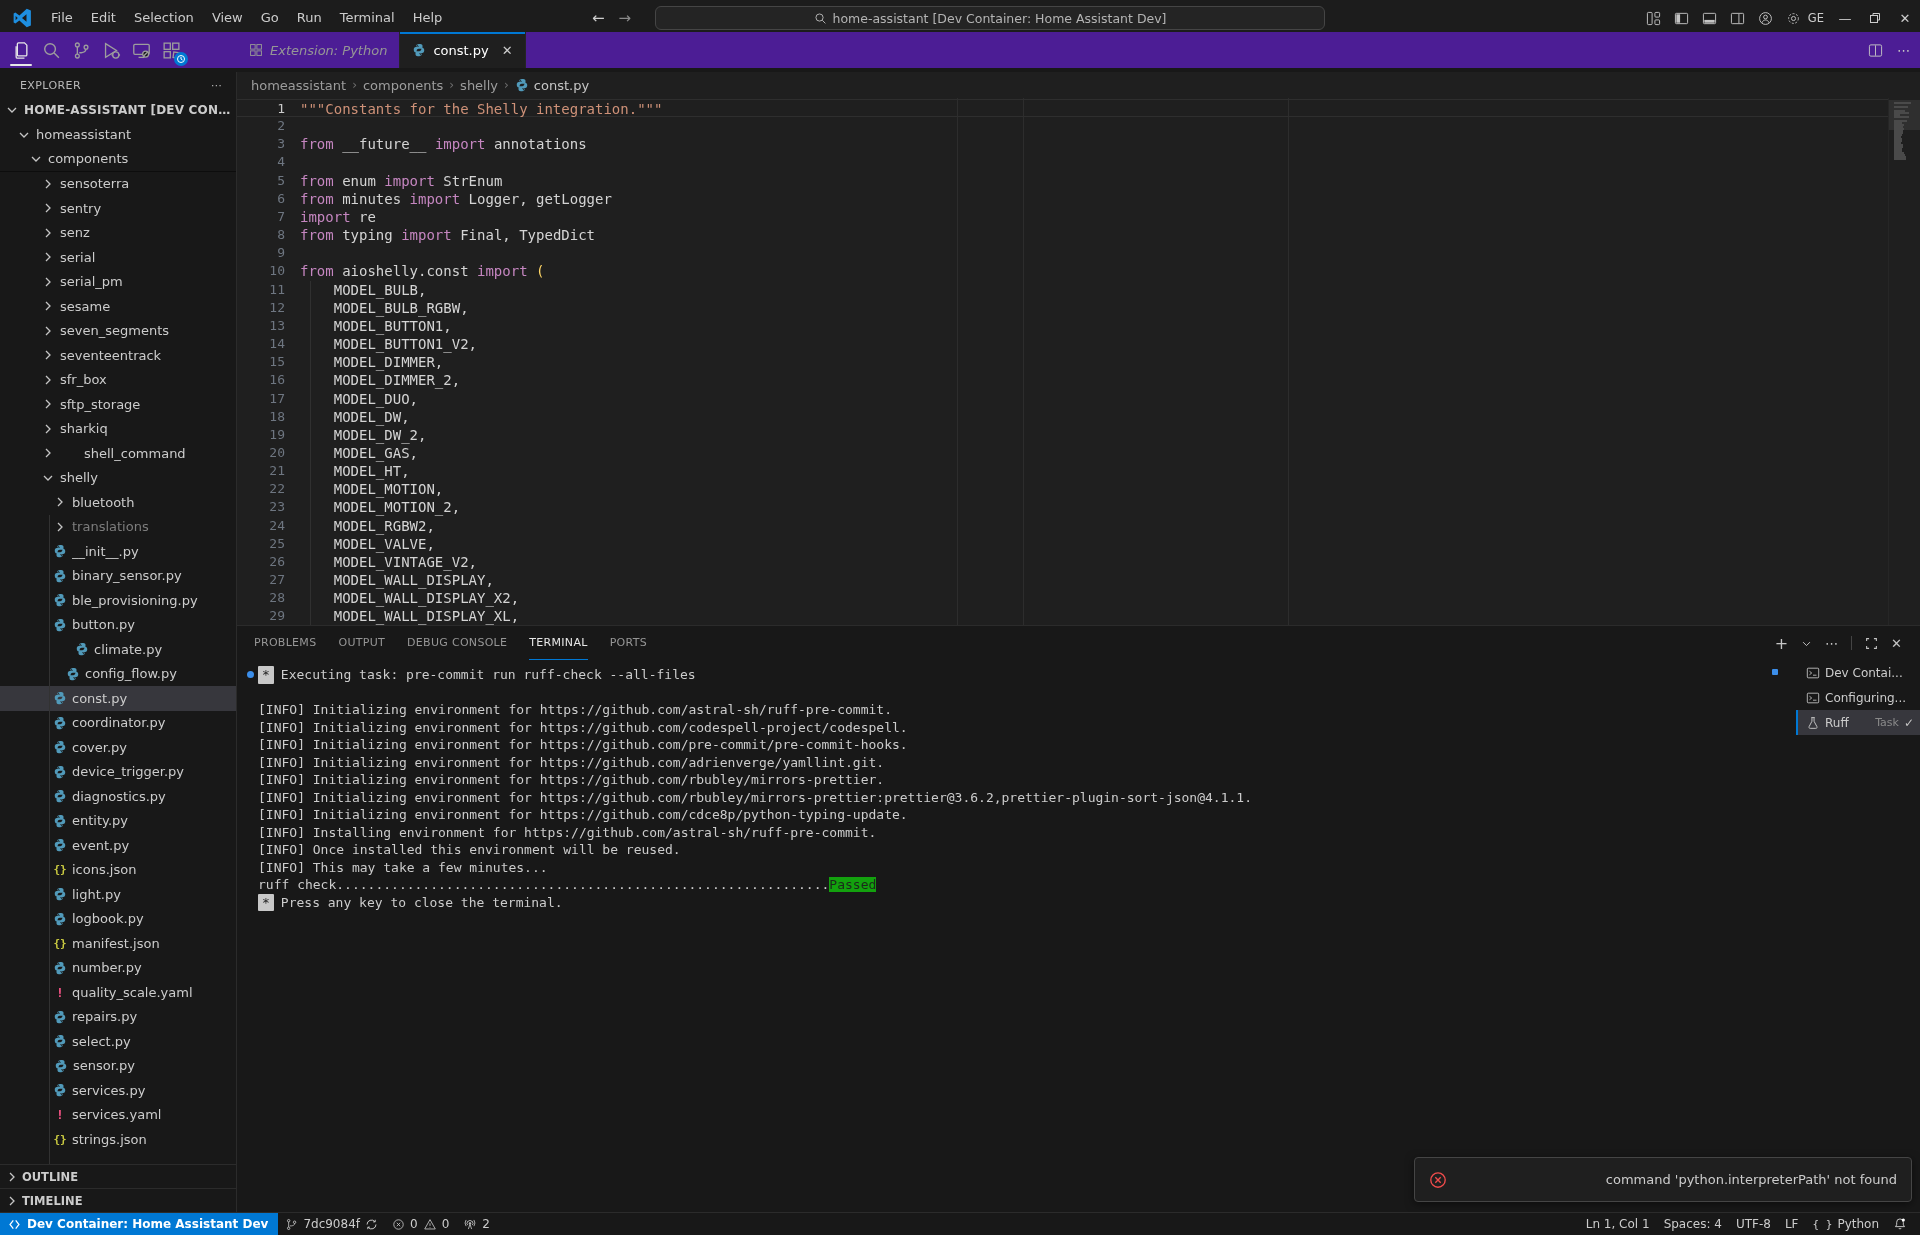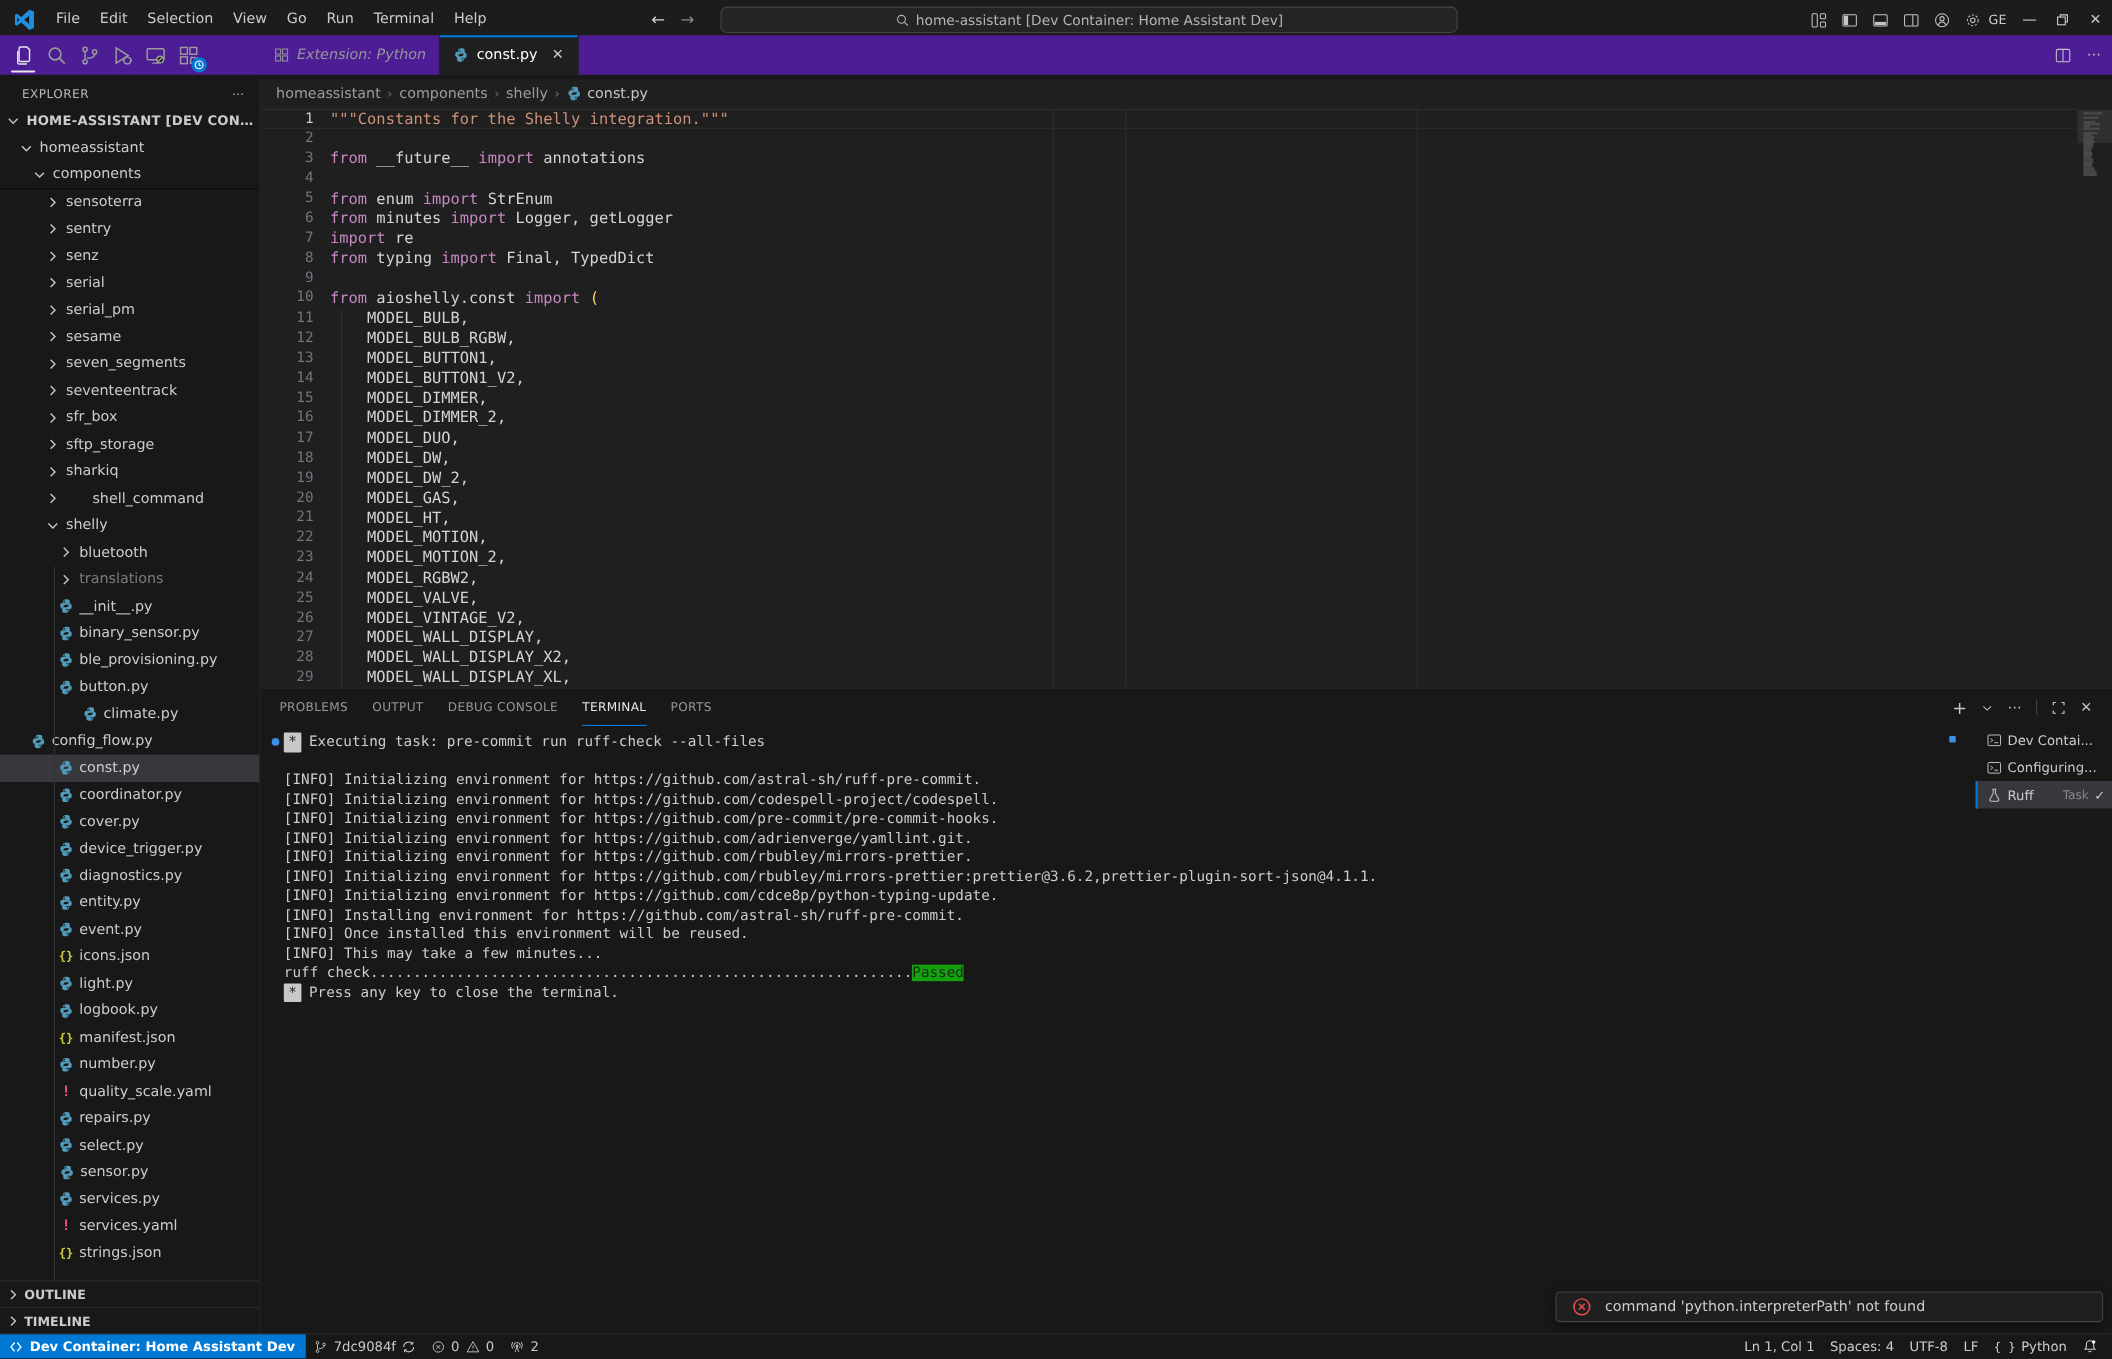--- a/index.html
+++ b/index.html
@@ -98,21 +98,21 @@
   .tasklist{position:absolute;right:0;top:34px;width:124px;font-size:12px;}
   .task-row{height:25px;display:flex;align-items:center;gap:5px;padding-left:10px;color:#cccccc;position:relative;}
   .task-row .ti{color:#c5c5c5;flex:0 0 14px;}
   .task-row .tl{overflow:hidden;text-overflow:ellipsis;white-space:nowrap;flex:1;}
   .task-row .suffix{color:#8a8a8a;font-size:11px;}
   .task-row .chk{color:#c5c5c5;padding-right:6px;}
   .task-row.sel{background:#37373d;border-left:2px solid #0078d4;padding-left:8px;}
   .active-term-dot{position:absolute;left:-24px;top:9px;width:6px;height:6px;background:#3b8eea;border-radius:1px;}
 
   
-  .notification{position:absolute;right:8px;bottom:33px;width:498px;height:28px;background:#1f1f1f;border:1px solid #454545;border-radius:4px;box-shadow:0 2px 8px rgba(0,0,0,.5);display:flex;align-items:center;gap:12px;padding:0 14px;}
+  .notification{position:absolute;right:8px;bottom:33px;width:498px;height:45px;background:#1f1f1f;border:1px solid #454545;border-radius:4px;box-shadow:0 2px 8px rgba(0,0,0,.5);display:flex;align-items:center;gap:12px;padding:0 14px;justify-content:space-between;}
   .notif-icon{color:#f14c4c;flex:0 0 18px;}
 
   
   .statusbar{position:absolute;left:0;right:0;bottom:0;height:23px;background:#181818;border-top:1px solid #2b2b2b;display:flex;align-items:center;font-size:12px;color:#cccccc;}
   .sb-remote{height:100%;background:#0078d4;color:#ffffff;display:flex;align-items:center;gap:6px;padding:0 10px 0 8px;font-weight:600;}
   .sb-item{display:flex;align-items:center;gap:5px;padding:0 7px;height:100%;}
   .sb-left{display:flex;align-items:center;height:100%;}
   .sb-right{margin-left:auto;display:flex;align-items:center;height:100%;padding-right:6px;}
 </style>
 </head>
@@ -485,21 +485,21 @@
             <span class="fic">
               <svg width="14" height="14" viewBox="0 0 16 16">
                 <path fill="#519aba" d="M7.9 1C6.1 1 5 1.8 5 3.2V4h3v.6H4.3C2.9 4.6 2 5.8 2 7.6s.9 3 2.3 3h1V9.1c0-1.3 1.1-2.4 2.4-2.4h2.6c1 0 1.7-.8 1.7-1.8V3.2C12 1.8 10.9 1 9.4 1z"></path>
                 <path fill="#519aba" d="M8.1 15c1.8 0 2.9-.8 2.9-2.2V12h-3v-.6h3.7c1.4 0 2.3-1.2 2.3-3s-.9-3-2.3-3h-1v1.5c0 1.3-1.1 2.4-2.4 2.4H5.7c-1 0-1.7.8-1.7 1.8v1.7C4 14.2 5.1 15 6.6 15z"></path>
                 <circle cx="6.4" cy="2.7" r=".65" fill="#1f1f1f"></circle>
                 <circle cx="9.6" cy="13.3" r=".65" fill="#1f1f1f"></circle>
               </svg>
             </span>
             <span class="lbl">climate.py</span>
           </div>
-          <div class="trow" style="padding-left: 27px;">
+          <div class="trow" style="padding-left: 65px;">
             <span class="fic">
               <svg width="14" height="14" viewBox="0 0 16 16">
                 <path fill="#519aba" d="M7.9 1C6.1 1 5 1.8 5 3.2V4h3v.6H4.3C2.9 4.6 2 5.8 2 7.6s.9 3 2.3 3h1V9.1c0-1.3 1.1-2.4 2.4-2.4h2.6c1 0 1.7-.8 1.7-1.8V3.2C12 1.8 10.9 1 9.4 1z"></path>
                 <path fill="#519aba" d="M8.1 15c1.8 0 2.9-.8 2.9-2.2V12h-3v-.6h3.7c1.4 0 2.3-1.2 2.3-3s-.9-3-2.3-3h-1v1.5c0 1.3-1.1 2.4-2.4 2.4H5.7c-1 0-1.7.8-1.7 1.8v1.7C4 14.2 5.1 15 6.6 15z"></path>
                 <circle cx="6.4" cy="2.7" r=".65" fill="#1f1f1f"></circle>
                 <circle cx="9.6" cy="13.3" r=".65" fill="#1f1f1f"></circle>
               </svg>
             </span>
             <span class="lbl">config_flow.py</span>
           </div>

